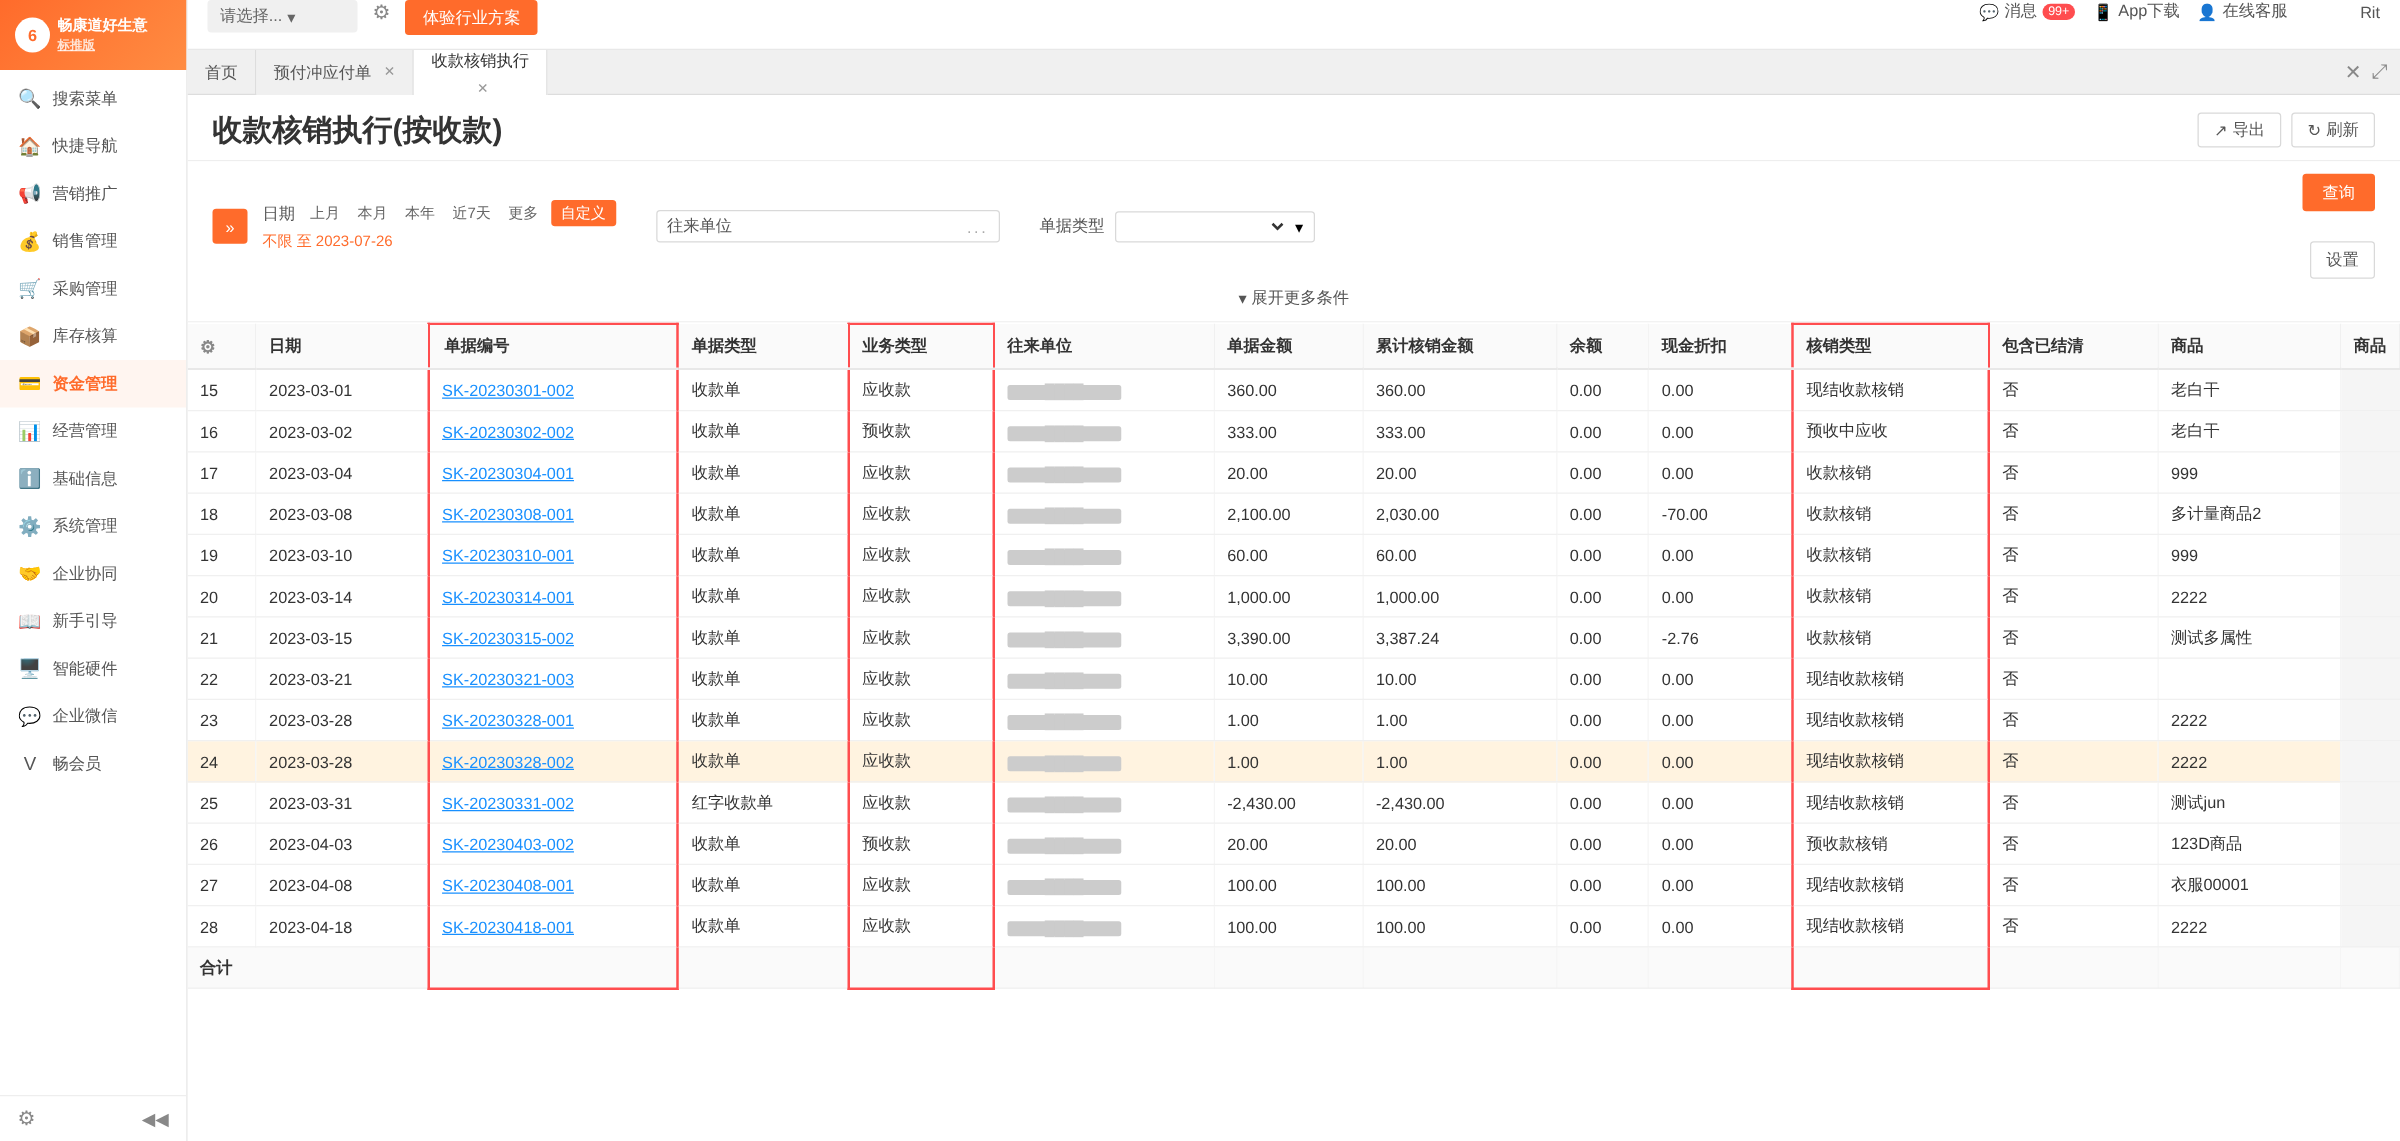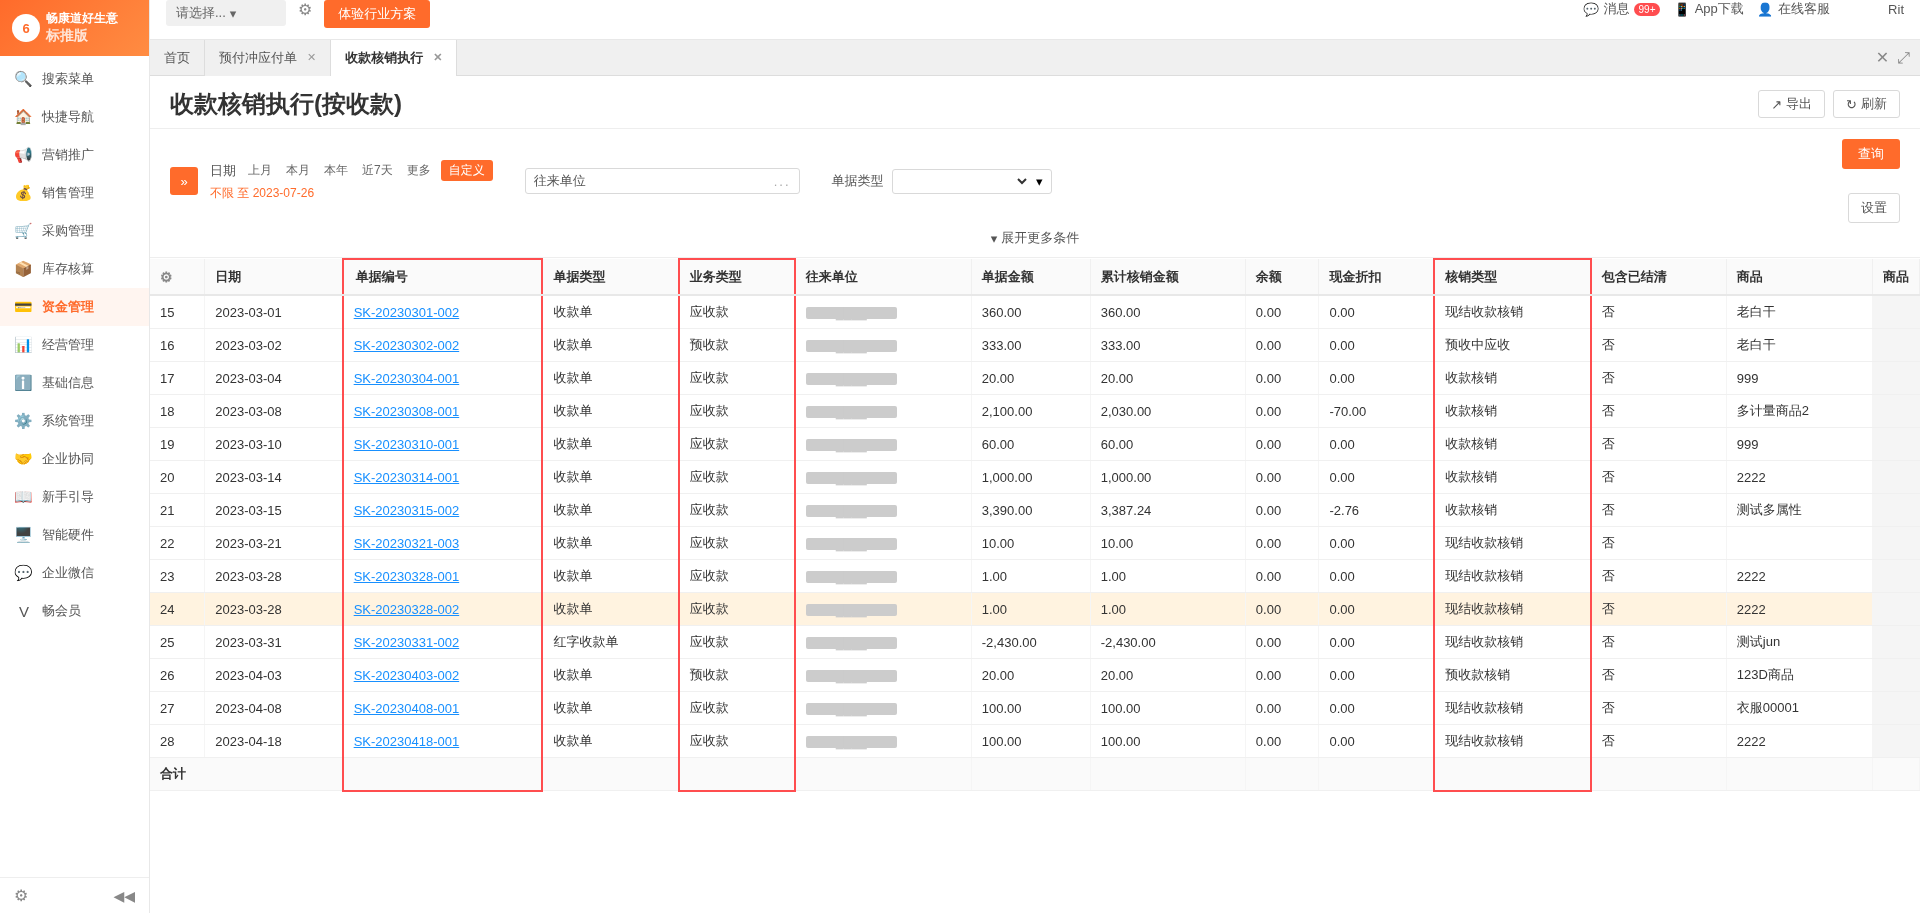--- a/index.html
+++ b/index.html
@@ -27,21 +27,21 @@
       min-height: 56px;
     }
     .sidebar-logo .logo-icon {
       width: 28px; height: 28px;
       background: #fff;
       border-radius: 50%;
       display: flex; align-items: center; justify-content: center;
       color: #ff6b2b; font-weight: bold; font-size: 14px;
     }
     .sidebar-logo .logo-text { font-size: 12px; line-height: 1.3; }
-    .sidebar-logo .logo-sub { font-size: 14px; color: rgba(255,255,255,0.8); }
+    .sidebar-logo .logo-sub { font-size: 10px; color: rgba(255,255,255,0.8); text-decoration: underline; }
 
     .sidebar-nav { flex: 1; overflow-y: auto; padding: 4px 0; }
     .nav-item {
       display: flex; align-items: center; gap: 8px;
       padding: 10px 14px;
       cursor: pointer;
       color: #555;
       transition: background 0.2s;
     }
     .nav-item.active { background: #fff5f0; color: #ff6b2b; font-weight: bold; }
@@ -104,21 +104,22 @@
       height: 36px;
       cursor: pointer;
       color: #555;
       border-right: 1px solid #ddd;
       font-size: 13px;
       background: #f0f0f0;
     }
     .tab-item.active {
       background: #fff;
       color: #333;
-      font-weight: 700;
+      font-weight: 400;
+      flex-direction: column;
     }
     .tab-home { color: #555; padding: 0 14px; font-size: 13px; cursor: pointer; border-right: 1px solid #ddd; height: 36px; display: flex; align-items: center; }
     .tab-close { font-size: 11px; color: #999; margin-left: 4px; }
     .tab-spacer { flex: 1; }
     .tab-actions { display: flex; align-items: center; padding: 0 10px; gap: 8px; }
     .tab-action-btn { font-size: 16px; color: #888; cursor: pointer; }
 
     
     .page-content { flex: 1; overflow: hidden; display: flex; flex-direction: column; padding: 0; }
 

